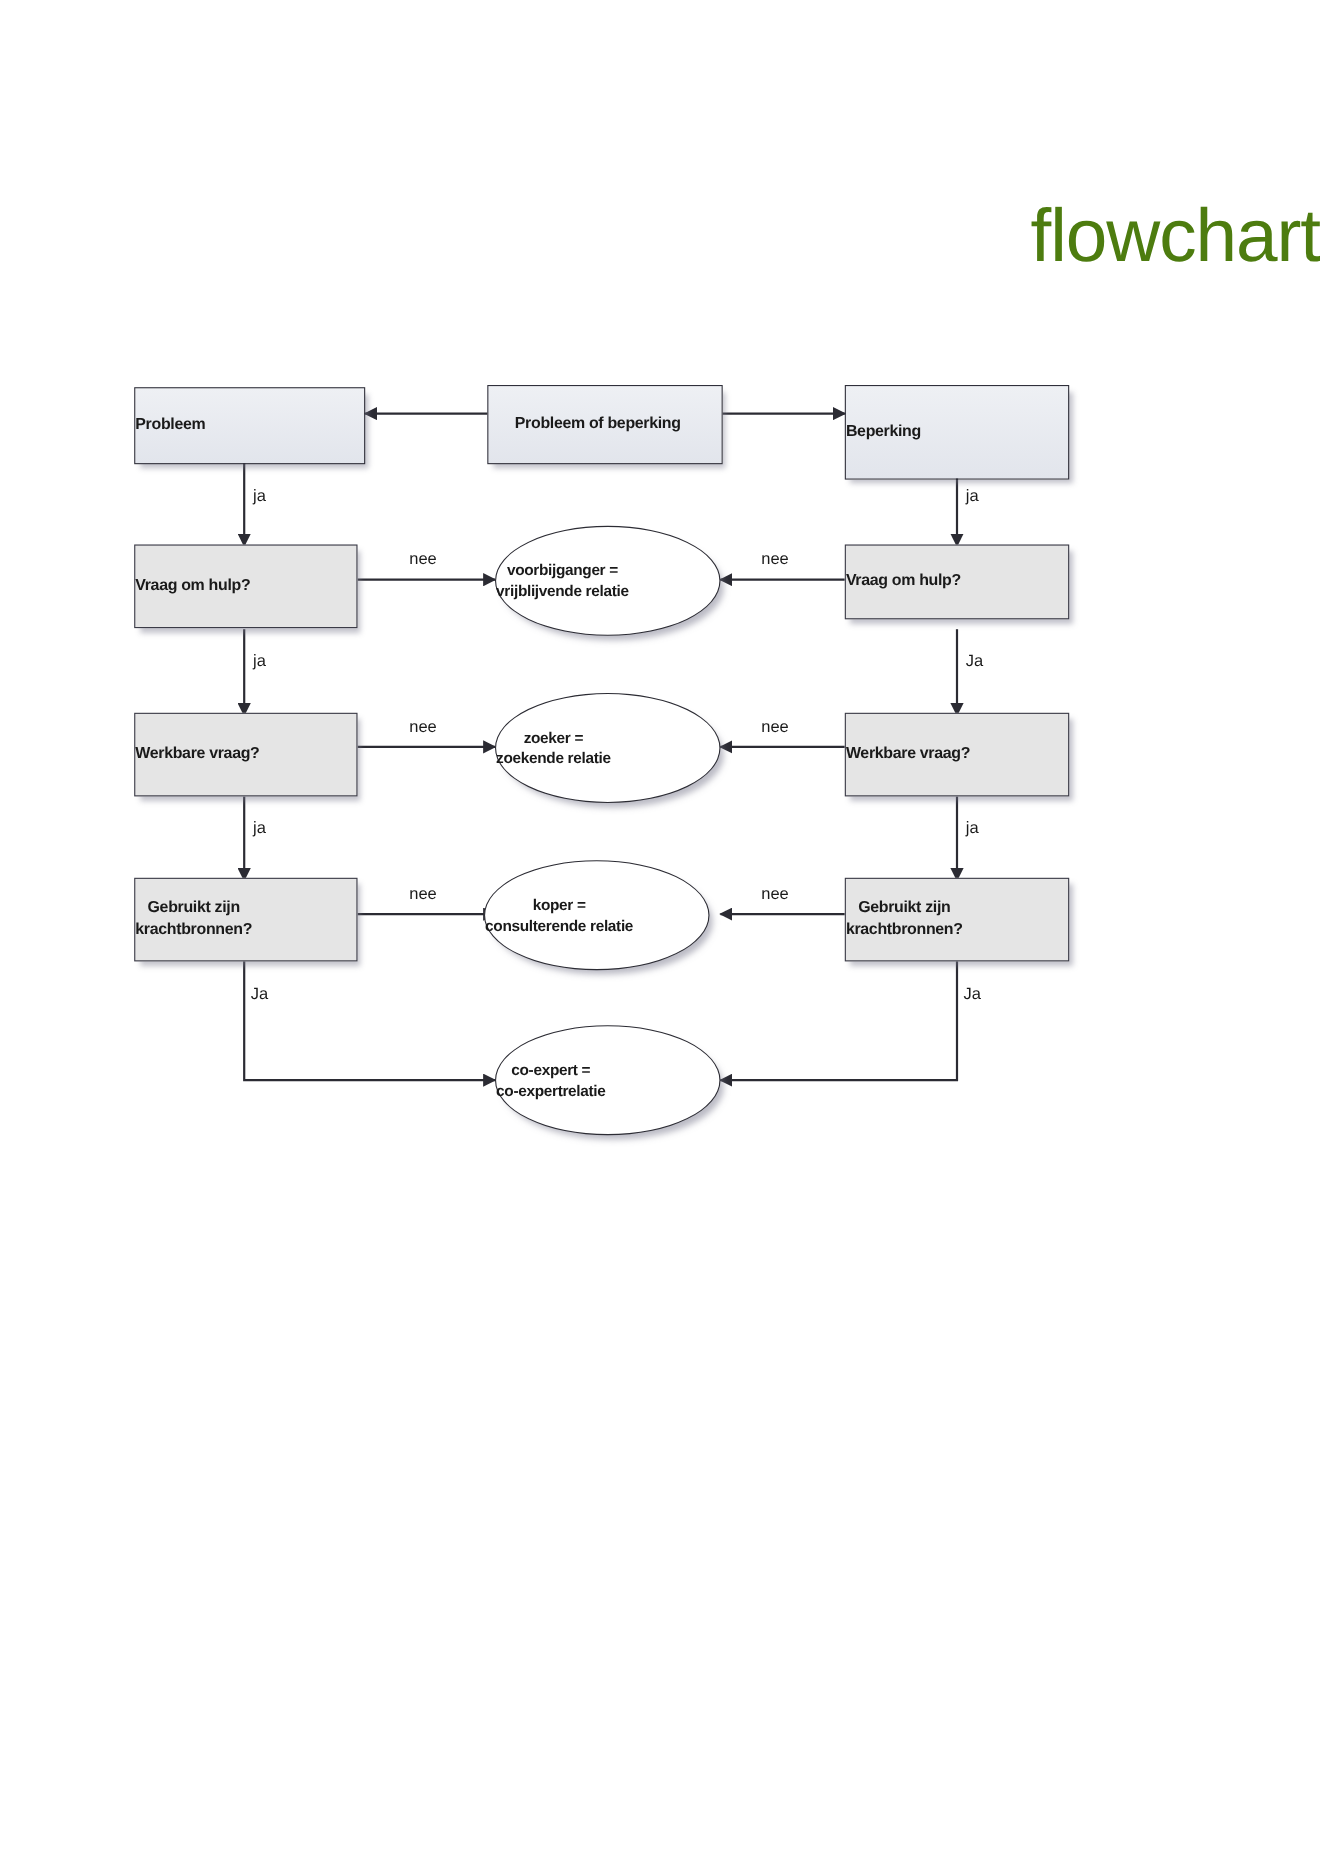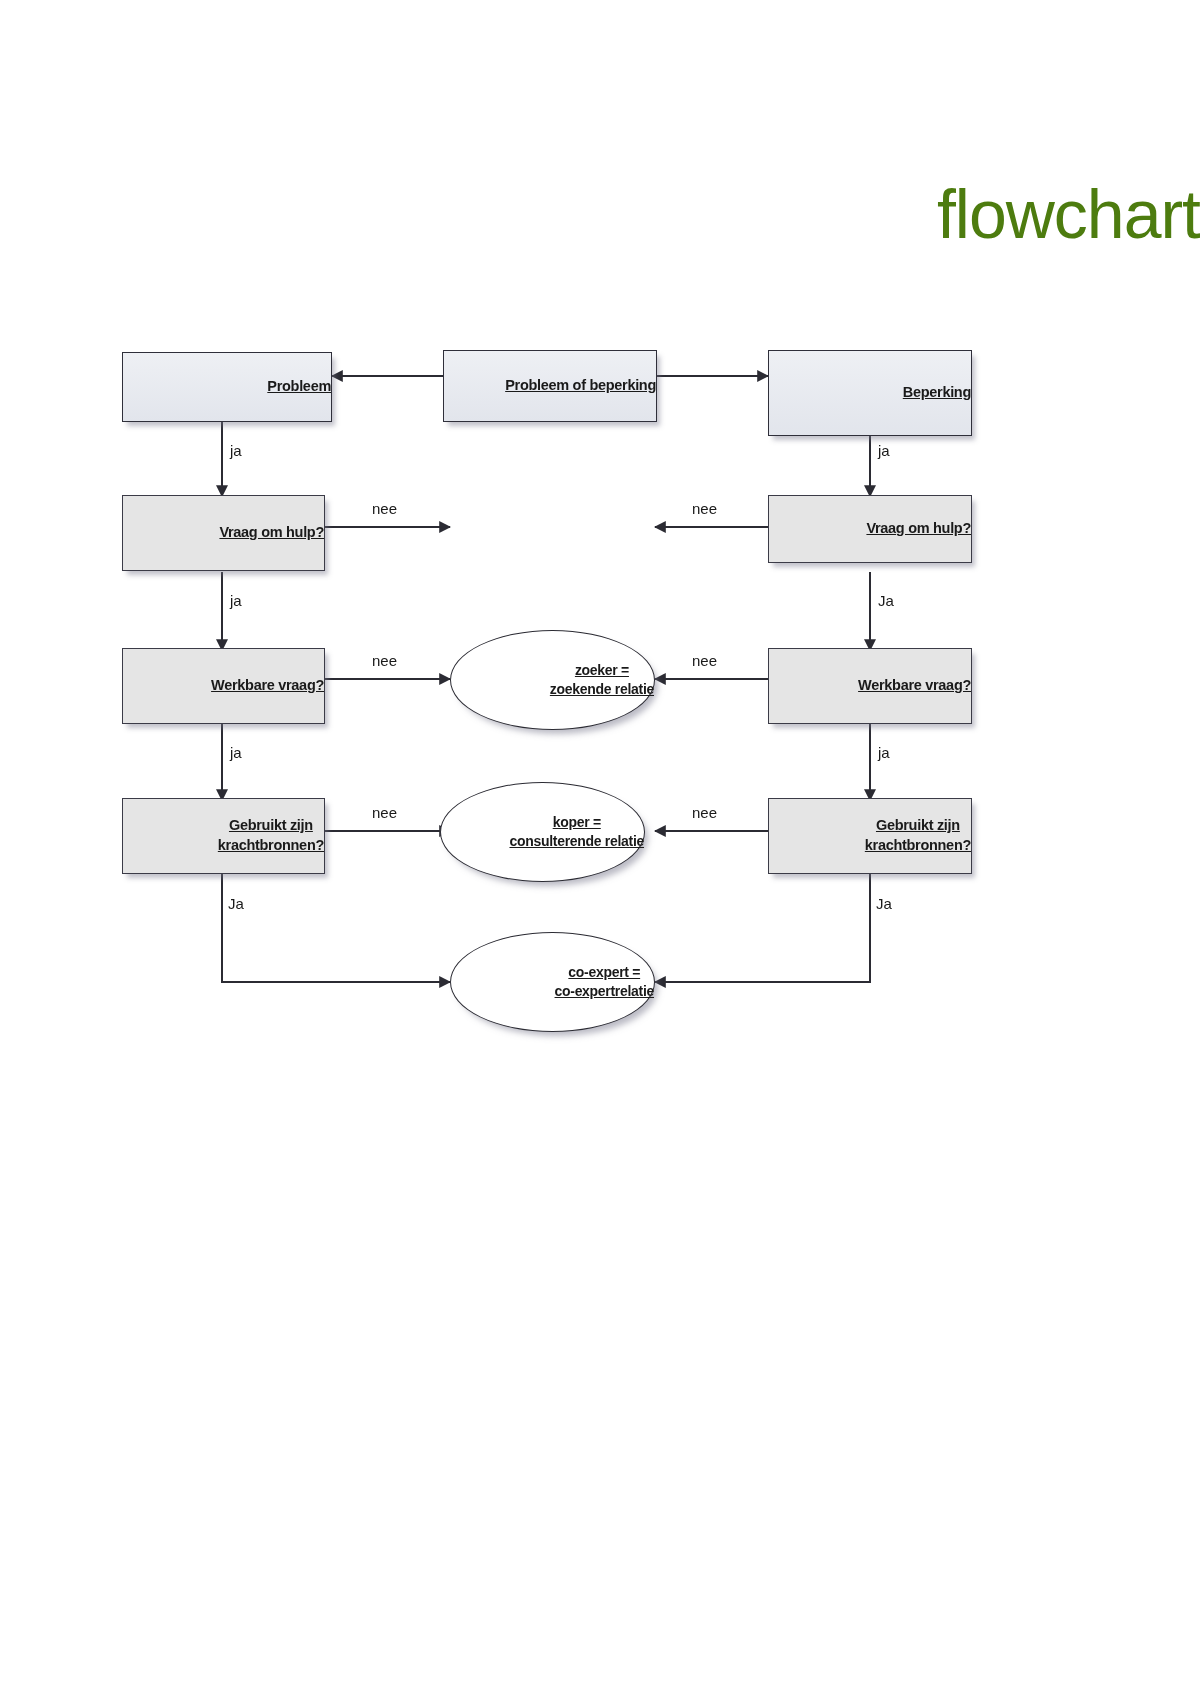--- a/index.html
+++ b/index.html
@@ -45,29 +45,28 @@
     left: 0;
     top: 0;
     width: 1200px;
     height: 760px;
   }
   .node {
     position: absolute;
     box-sizing: border-box;
     display: flex;
     align-items: center;
-    justify-content: flex-end;
+    justify-content: flex-start;
     text-align: center;
     color: #1a1a1a;
     font-size: 14.5px;
     font-weight: 700;
     line-height: 1.35;
     letter-spacing: -0.3px;
     font-family: "Liberation Sans", sans-serif;
-    text-decoration: underline;
   }
   .box {
     border: 1.6px solid #3b3b47;
     background: #e5e5e5;
     box-shadow: 4px 5px 5px -1px rgba(120,120,140,0.45);
   }
   .box.filled {
     background: linear-gradient(180deg, #eef0f4 0%, #e2e5ec 100%);
     border-color: #2f2f3a;
   }
@@ -141,20 +140,26 @@
     </div>
 
     <div class="node box filled" style="left:768px; top:30px; width:204px; height:86px;">
       <span>Beperking</span>
     </div>
 
     <div class="node box" style="left:122px; top:175px; width:203px; height:76px;">
       <span>Vraag om hulp?</span>
     </div>
 
+    <div class="node ellipse" style="left:450px; top:158px; width:205px; height:100px;">
+      <span>
+        <span class="nline">voorbijganger =</span>
+        <span class="nline">vrijblijvende relatie</span>
+      </span>
+    </div>
 
     <div class="node box" style="left:768px; top:175px; width:204px; height:68px;">
       <span>Vraag om hulp?</span>
     </div>
 
     <div class="node box" style="left:122px; top:328px; width:203px; height:76px;">
       <span>Werkbare vraag?</span>
     </div>
 
     <div class="node ellipse" style="left:450px; top:310px; width:205px; height:100px;">

